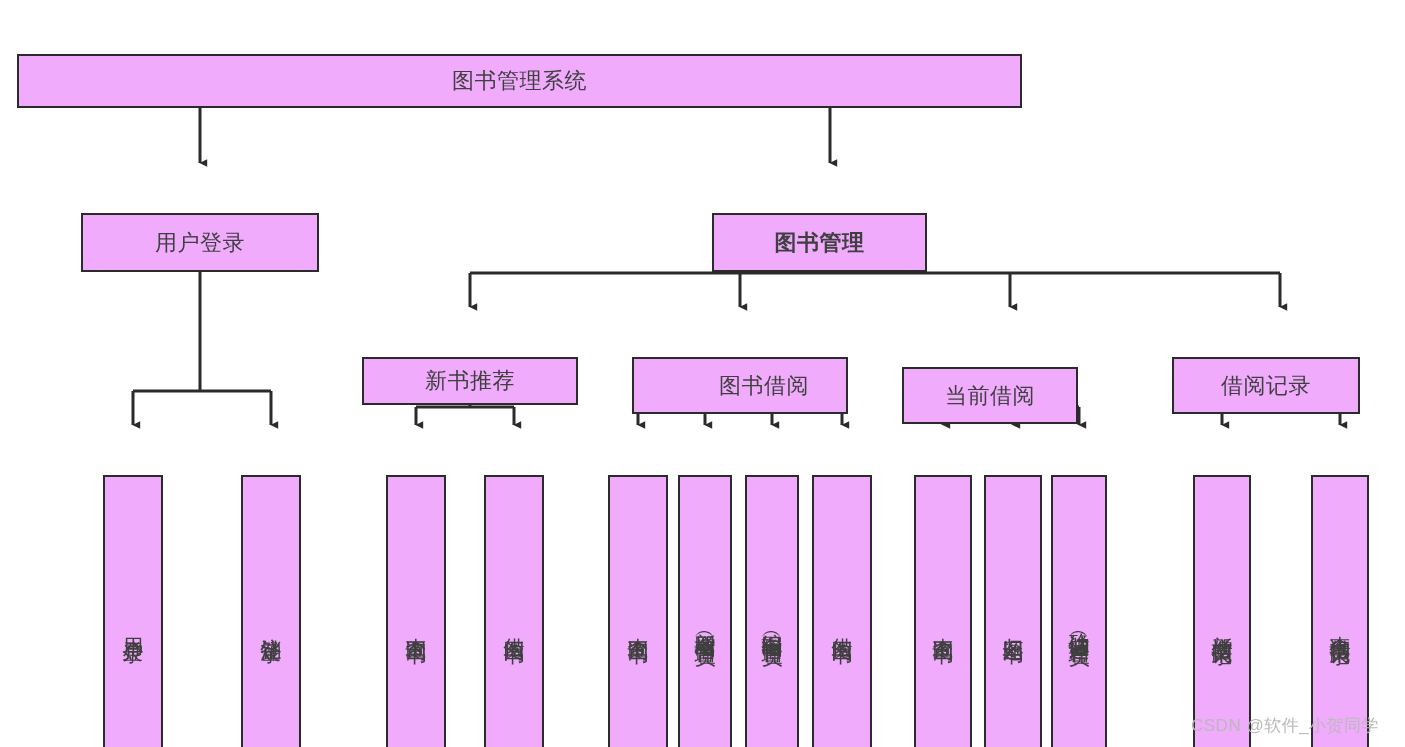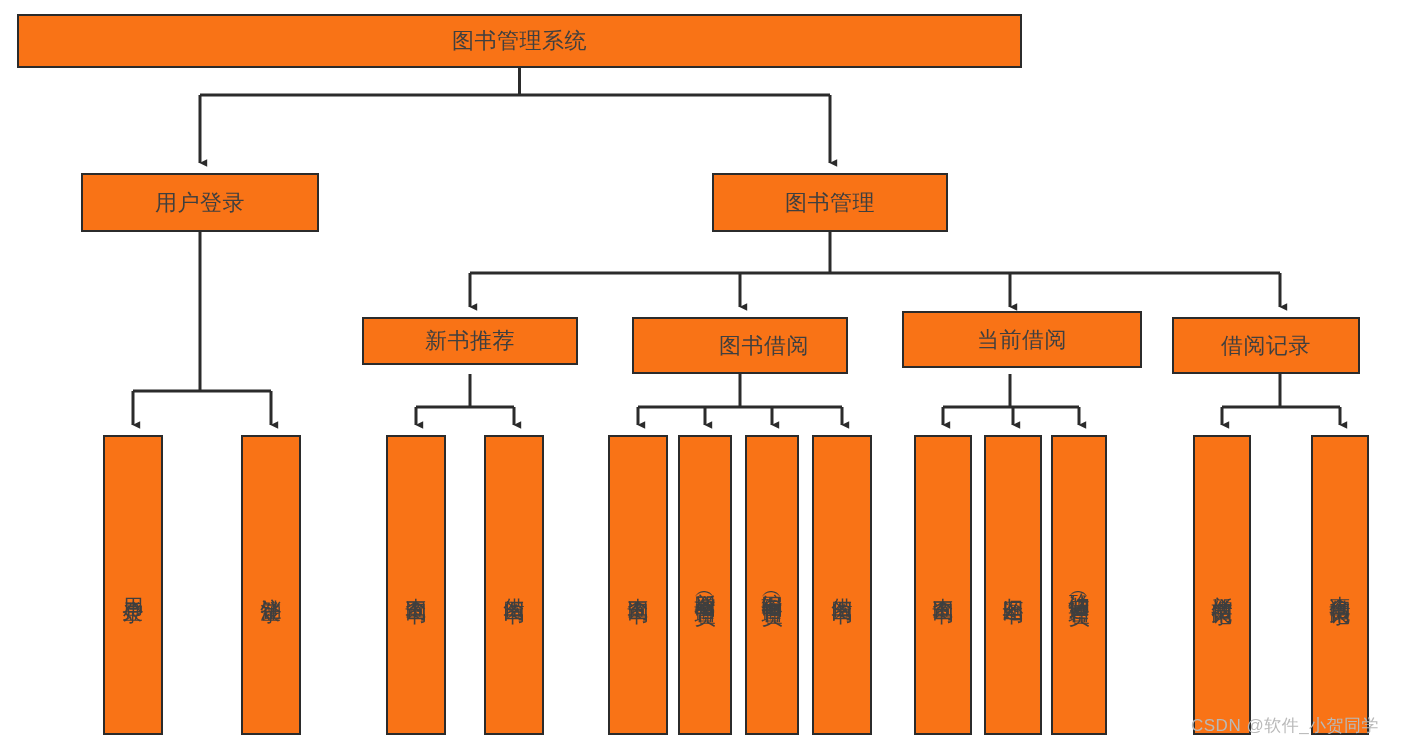--- a/index.html
+++ b/index.html
@@ -21,27 +21,28 @@
     position: absolute;
     left: 0;
     top: 0;
     width: 1405px;
     height: 747px;
     pointer-events: none;
   }
   .node {
     position: absolute;
     box-sizing: border-box;
-    background: #f97316;
+    background: #f0abfc;
     border: 2.5px solid #2b2b2b;
     display: flex;
     align-items: center;
     justify-content: center;
     color: #3a3a3a;
     z-index: 2;
+    margin-top: 40px;
   }
   .node-label {
     display: block;
     text-align: center;
     line-height: 1.18;
     color: #3f3f3f;
   }
   .node.horizontal .node-label {
     writing-mode: horizontal-tb;
     font-size: 22px;
@@ -119,30 +120,30 @@
       </g>
   </svg>
 
   <div id="node-layer">
       <div class="node horizontal" style="left: 17px; top: 14px; width: 1005px; height: 54px;">
         <span class="node-label">图书管理系统</span>
       </div>
       <div class="node horizontal" style="left: 81px; top: 173px; width: 238px; height: 59px;">
         <span class="node-label">用户登录</span>
       </div>
-      <div class="node horizontal" style="left: 712px; top: 173px; width: 236px; height: 59px;">
+      <div class="node horizontal" style="left: 712px; top: 173px; width: 215px; height: 59px; font-weight: bold;">
         <span class="node-label">图书管理</span>
       </div>
       <div class="node horizontal" style="left: 362px; top: 317px; width: 216px; height: 48px;">
         <span class="node-label">新书推荐</span>
       </div>
       <div class="node horizontal" style="left: 632px; top: 317px; width: 216px; height: 57px; padding-left: 48px;">
         <span class="node-label">图书借阅</span>
       </div>
-      <div class="node horizontal" style="left: 902px; top: 311px; width: 240px; height: 57px;">
+      <div class="node horizontal" style="left: 902px; top: 327px; width: 176px; height: 57px;">
         <span class="node-label">当前借阅</span>
       </div>
       <div class="node horizontal" style="left: 1172px; top: 317px; width: 188px; height: 57px;">
         <span class="node-label">借阅记录</span>
       </div>
       <div class="node vertical" style="left: 103px; top: 435px; width: 60px; height: 300px;">
         <span class="node-label">用户登录</span>
       </div>
       <div class="node vertical" style="left: 241px; top: 435px; width: 60px; height: 300px;">
         <span class="node-label">注销登录</span>

